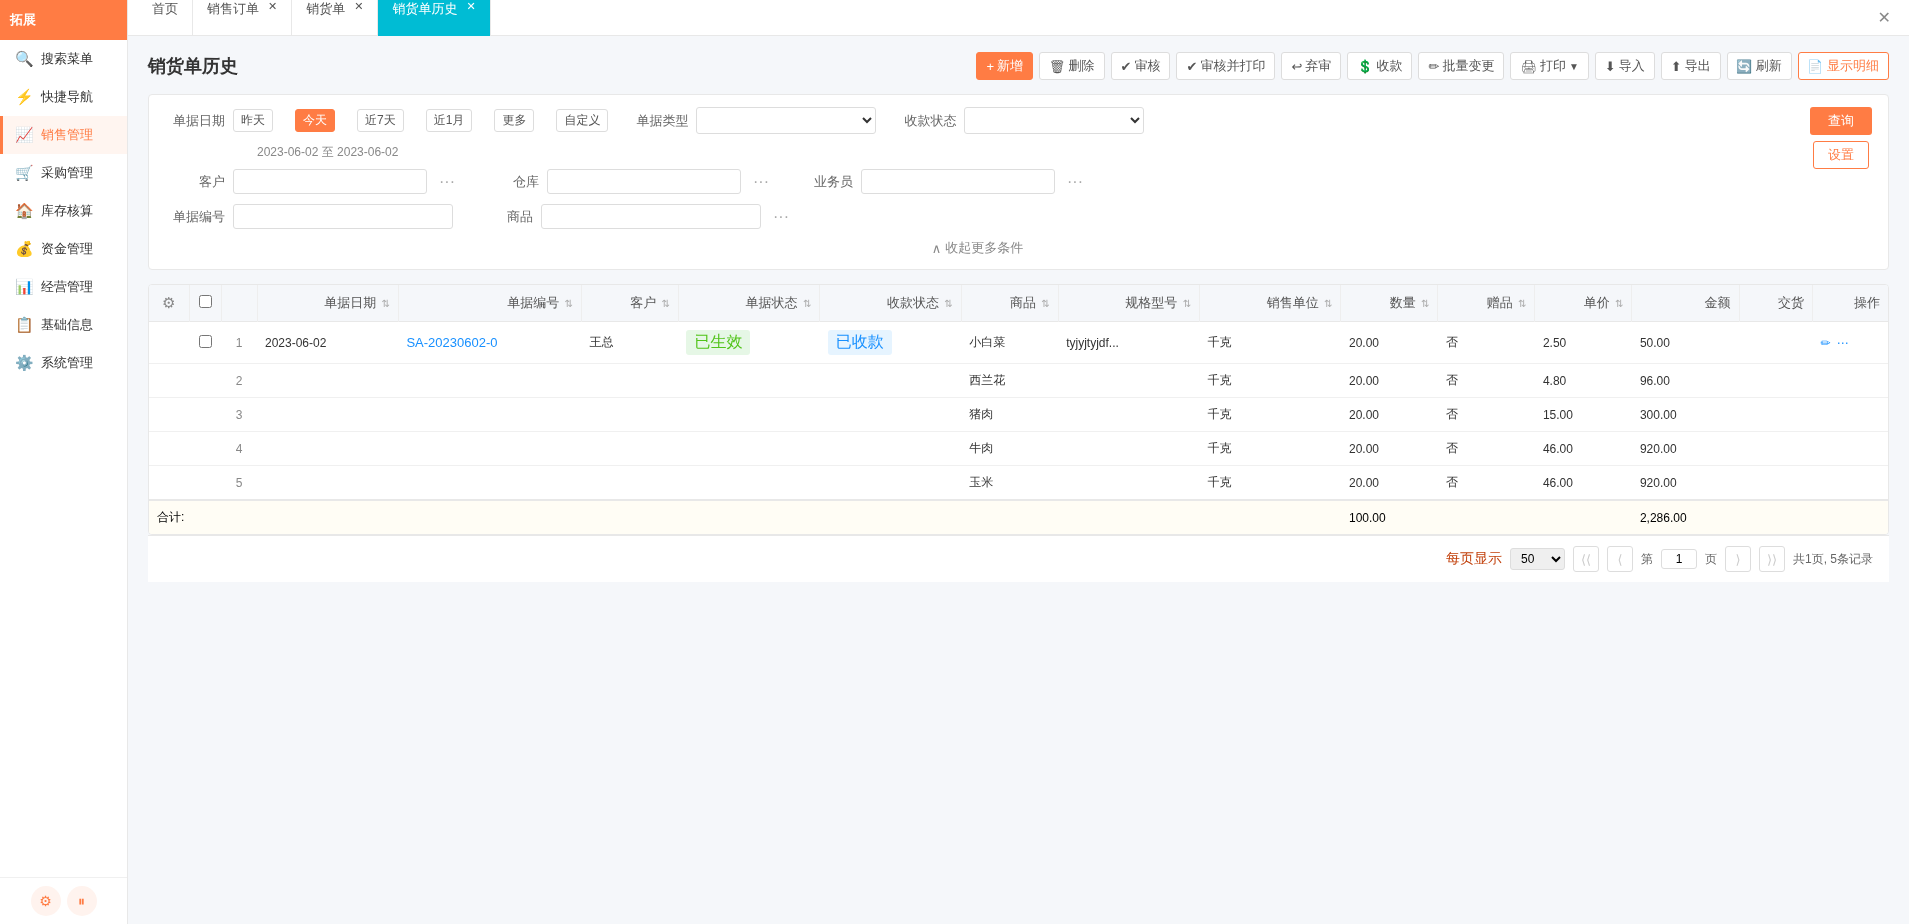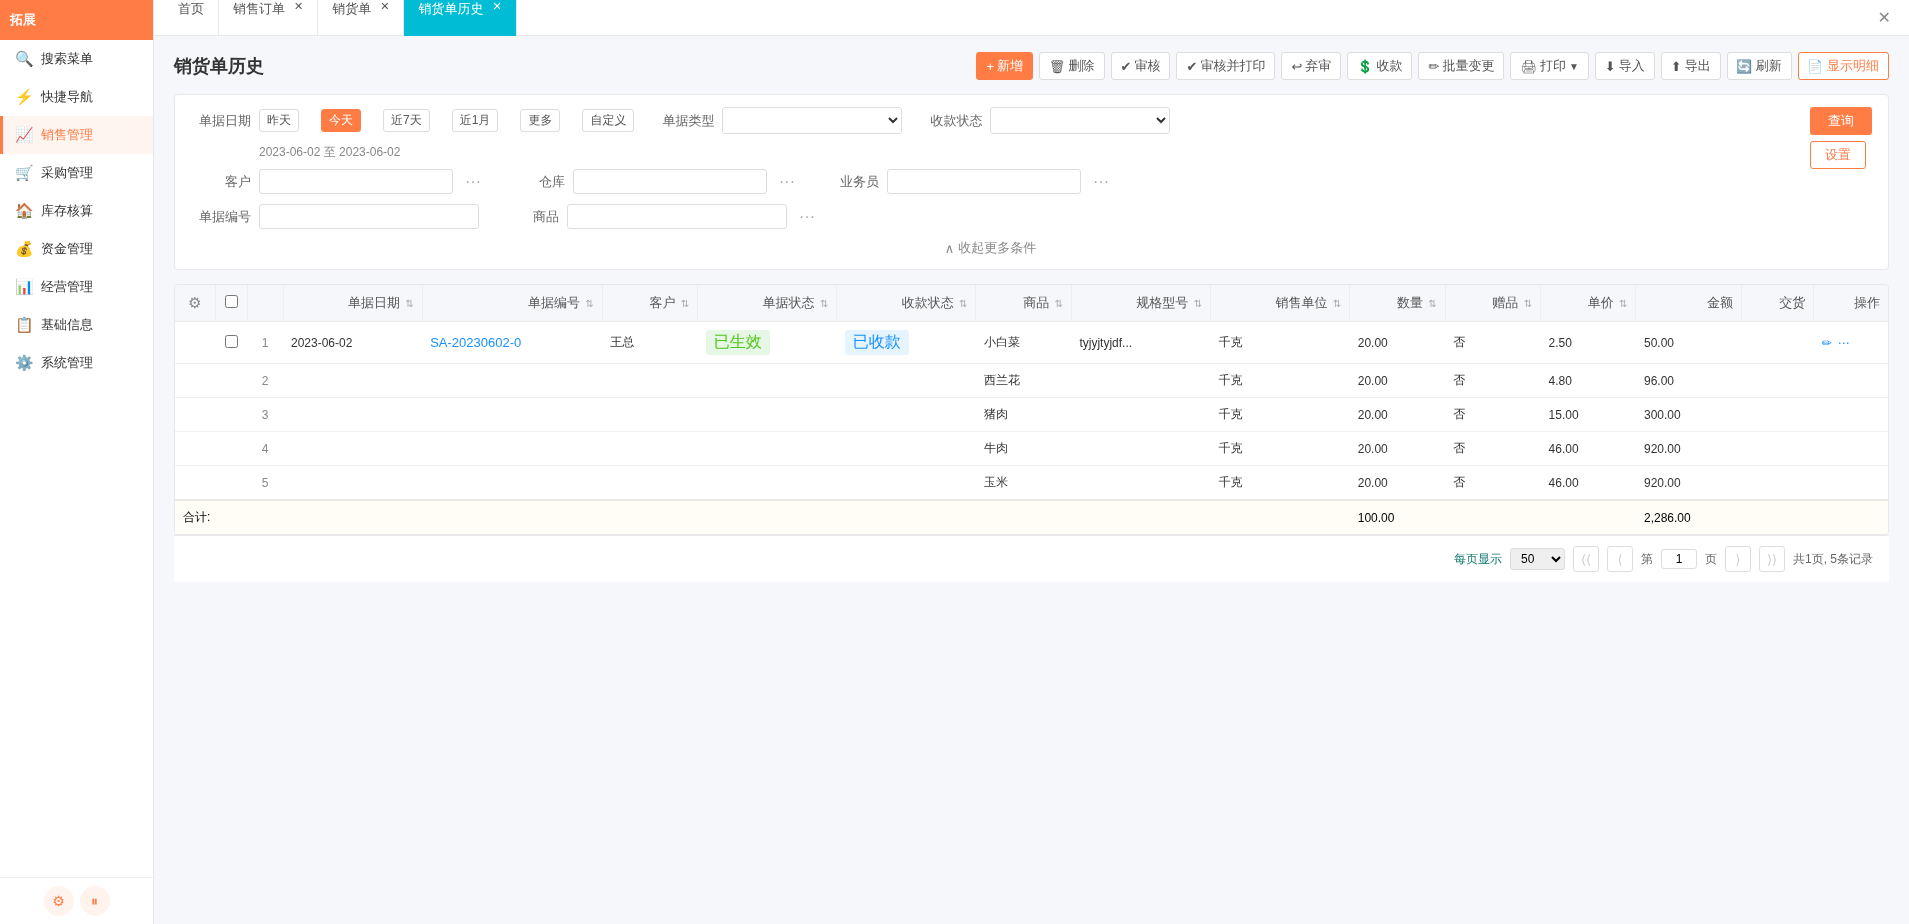--- a/index.html
+++ b/index.html
@@ -1,20 +1,20 @@
 <!DOCTYPE html>
 <html><head>
   <meta charset="utf-8">
   <style>
     * { box-sizing: border-box; margin: 0; padding: 0; font-family: 'Microsoft YaHei', Arial, sans-serif; font-size: 13px; }
     body { display: flex; height: 924px; overflow: hidden; background: #f5f5f5; }
 
     
     .sidebar {
-      width: 154px;
+      width: 128px;
       background: #fff;
       border-right: 1px solid #e8e8e8;
       display: flex;
       flex-direction: column;
       flex-shrink: 0;
       height: 100%;
     }
     .sidebar-logo {
       height: 40px;
       background: #ff7c44;
@@ -237,21 +237,21 @@
       border: 1px solid #ff7c44;
       border-radius: 3px;
       padding: 4px 14px;
       cursor: pointer;
       font-size: 13px;
     }
     .filter-actions {
       display: flex;
       flex-direction: column;
       gap: 6px;
-      align-items: flex-start;
+      align-items: center;
     }
 
     
     .table-wrap {
       background: #fff;
       border: 1px solid #e8e8e8;
       border-radius: 4px;
       overflow: auto;
     }
     table {
@@ -308,21 +308,21 @@
     
     .pagination-bar {
       display: flex;
       align-items: center;
       justify-content: flex-end;
       padding: 10px 16px;
       gap: 8px;
       background: #fff;
       border-top: 1px solid #e8e8e8;
     }
-    .page-size-label { color: #0f766e; font-size: 12px; }
+    .page-size-label { color: #c2410c; font-size: 14px; }
     .page-size-select {
       border: 1px solid #ddd;
       border-radius: 3px;
       padding: 2px 6px;
       font-size: 12px;
     }
     .page-nav-btn {
       width: 26px; height: 26px;
       border: 1px solid #ddd;
       background: #fff;
@@ -500,21 +500,21 @@
                 <option value=""></option>
               </select>
             </div>
             <div class="filter-item">
               <span class="filter-label">收款状态</span>
               <select class="filter-select">
                 <option value=""></option>
               </select>
             </div>
           </div>
-          <div style="margin-left:68px; margin-bottom:8px;">
+          <div style="margin-left:92px; margin-bottom:8px;">
             <span class="date-range">2023-06-02 至 2023-06-02</span>
           </div>
 
           <div class="filter-row">
             <div class="filter-item">
               <span class="filter-label">客户</span>
               <input class="filter-input" type="text" style="">
               <span class="filter-dots">···</span>
             </div>
             <div class="filter-item">

